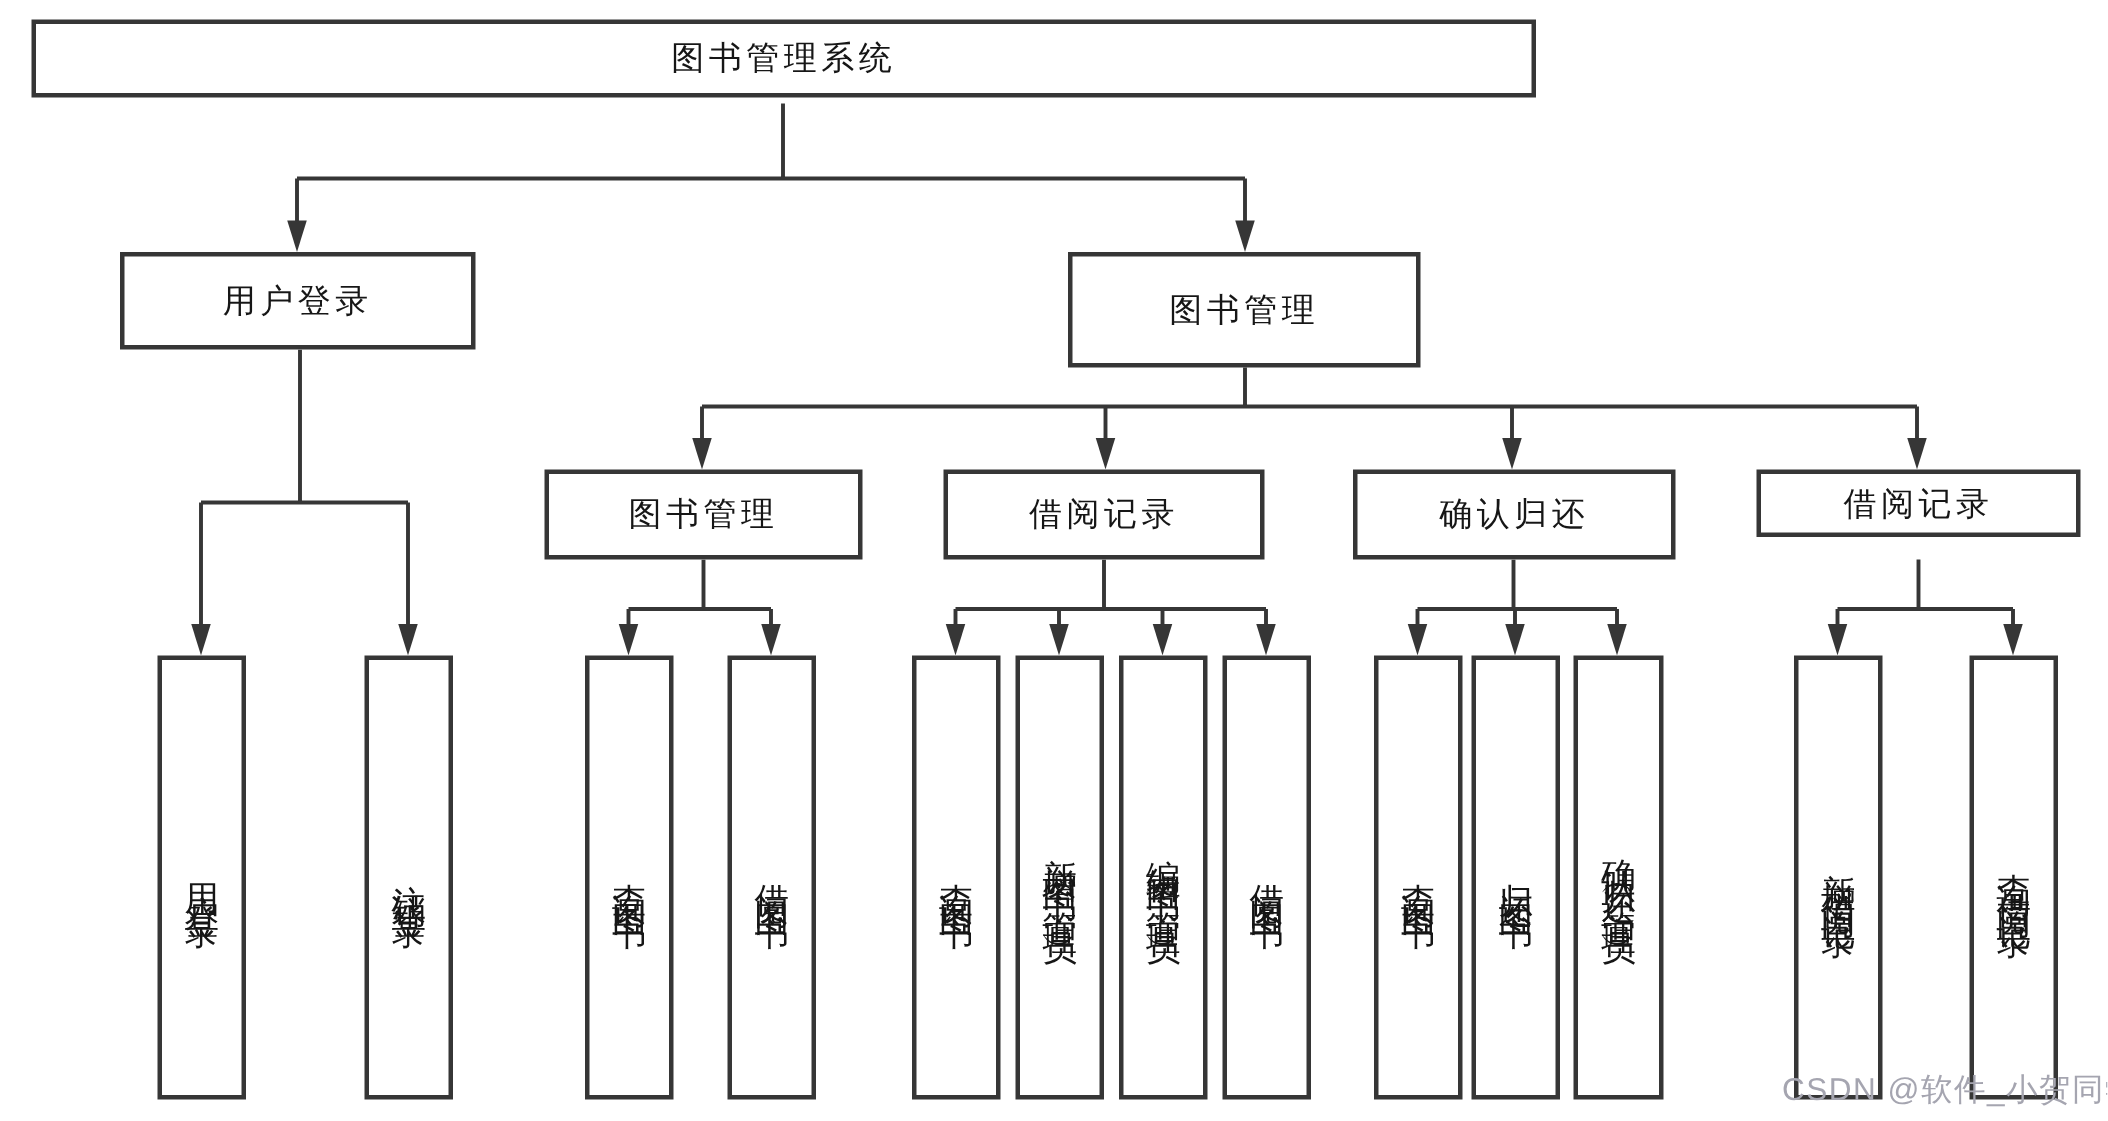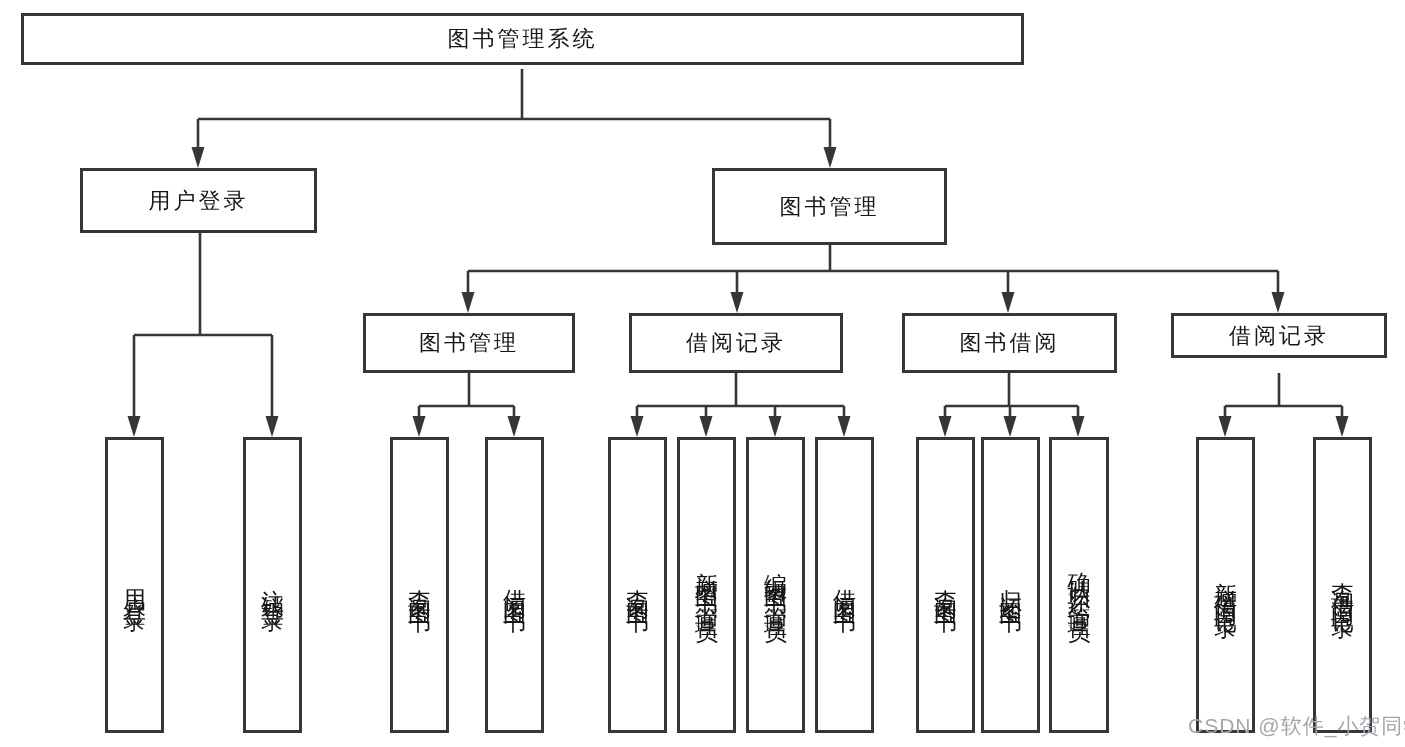--- a/index.html
+++ b/index.html
@@ -98,21 +98,21 @@
     <span class="h-label">图书管理</span>
   </div>
 
   <div class="box" style="left:363px;top:313px;width:212px;height:60px">
     <span class="h-label">图书管理</span>
   </div>
   <div class="box" style="left:629px;top:313px;width:214px;height:60px">
     <span class="h-label">借阅记录</span>
   </div>
   <div class="box" style="left:902px;top:313px;width:215px;height:60px">
-    <span class="h-label">图书借阅</span>
+    <span class="h-label">确认归还</span>
   </div>
   <div class="box" style="left:1171px;top:313px;width:216px;height:45px">
     <span class="h-label">借阅记录</span>
   </div>
 
   <div class="box leaf" style="left:105px;top:437px;width:59px;height:296px">
     <span>用户登录</span>
   </div>
   <div class="box leaf" style="left:243px;top:437px;width:59px;height:296px">
     <span>注销登录</span>

